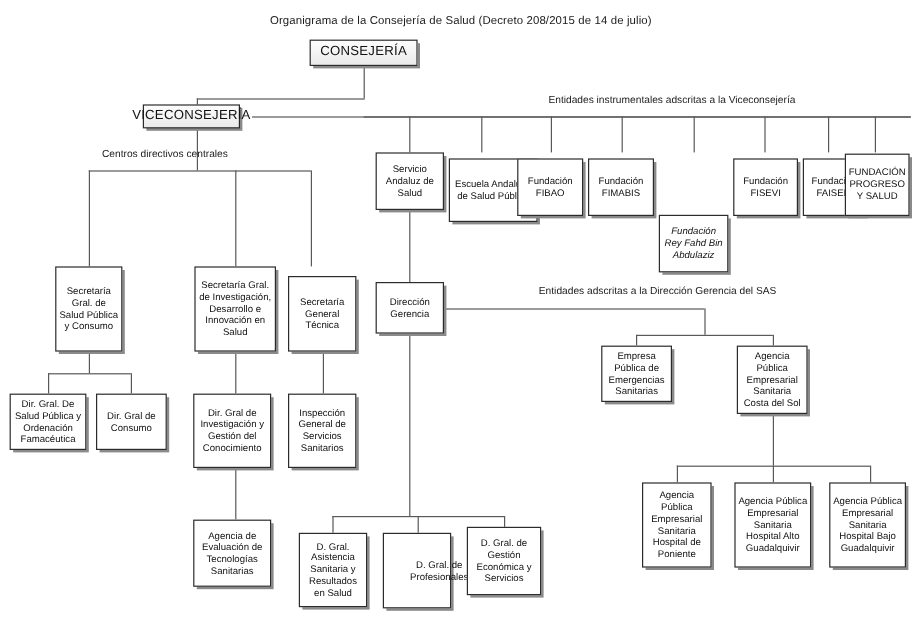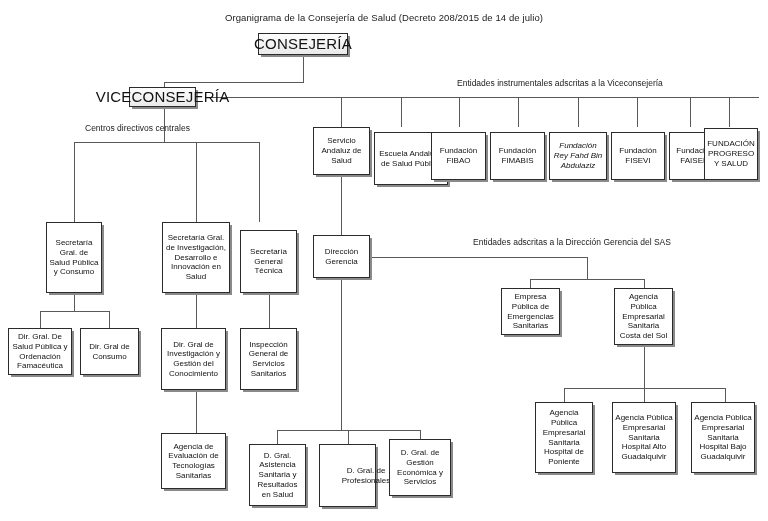--- a/index.html
+++ b/index.html
@@ -54,24 +54,24 @@
     align-items: center;
     justify-content: center;
     text-align: center;
     color: #111111;
     font-size: 8px;
     line-height: 1.22;
     padding: 1px 2px;
   }
   .box.top {
     background: linear-gradient(to bottom, #fdfdfd 0%, #eaeaea 100%);
-    font-size: 15px;
+    font-size: 11px;
     letter-spacing: 0.2px;
   }
-  .box.italic { font-style: italic; }
+  .box.italic { font-style: italic; margin-top: 47px; }
   .box span { display: block; }
 </style>
 </head>
 <body>
 
 <div id="canvas">
 
   <div class="title">Organigrama de la Consejería de Salud (Decreto 208/2015 de 14 de julio)</div>
 
   <div class="ln-v" style="left:303px; top:55px; height:27px;"></div>
@@ -124,27 +124,27 @@
   <div class="ln-v" style="left:644px; top:388px; height:14px;"></div>
   <div class="ln-v" style="left:725px; top:388px; height:14px;"></div>
 
   <div class="ln-h" style="left:277px; top:430px; width:143px;"></div>
   <div class="ln-v" style="left:277px; top:430px; height:14px;"></div>
   <div class="ln-v" style="left:348px; top:430px; height:14px;"></div>
   <div class="ln-v" style="left:420px; top:430px; height:14px;"></div>
 
   <div class="section-label" style="left:413px; top:78px;">Entidades instrumentales adscritas a la Viceconsejería</div>
   <div class="section-label" style="left:41px; top:123px;">Centros directivos centrales</div>
-  <div class="section-label" style="left:429px; top:237px;">Entidades adscritas a la Dirección Gerencia del SAS</div>
+  <div class="section-label" style="left:405px; top:237px;">Entidades adscritas a la Dirección Gerencia del SAS</div>
 
   <div class="box top" style="left:258px; top:33px; width:90px; height:22px;">
     <span>CONSEJERÍA</span>
   </div>
 
-  <div class="box top" style="left:129px; top:87px; width:67px; height:20px;">
+  <div class="box top" style="left:119px; top:87px; width:81px; height:20px;">
     <span>VICECONSEJERÍA</span>
   </div>
 
   <div class="box" style="left:313px; top:127px; width:57px; height:48px;">
     <span>Servicio Andaluz de Salud</span>
   </div>
   <div class="box" style="left:374px; top:132px; width:74px; height:53px;">
     <span>Escuela Andaluza de Salud Pública</span>
   </div>
   <div class="box" style="left:431px; top:132px; width:55px; height:48px;">

